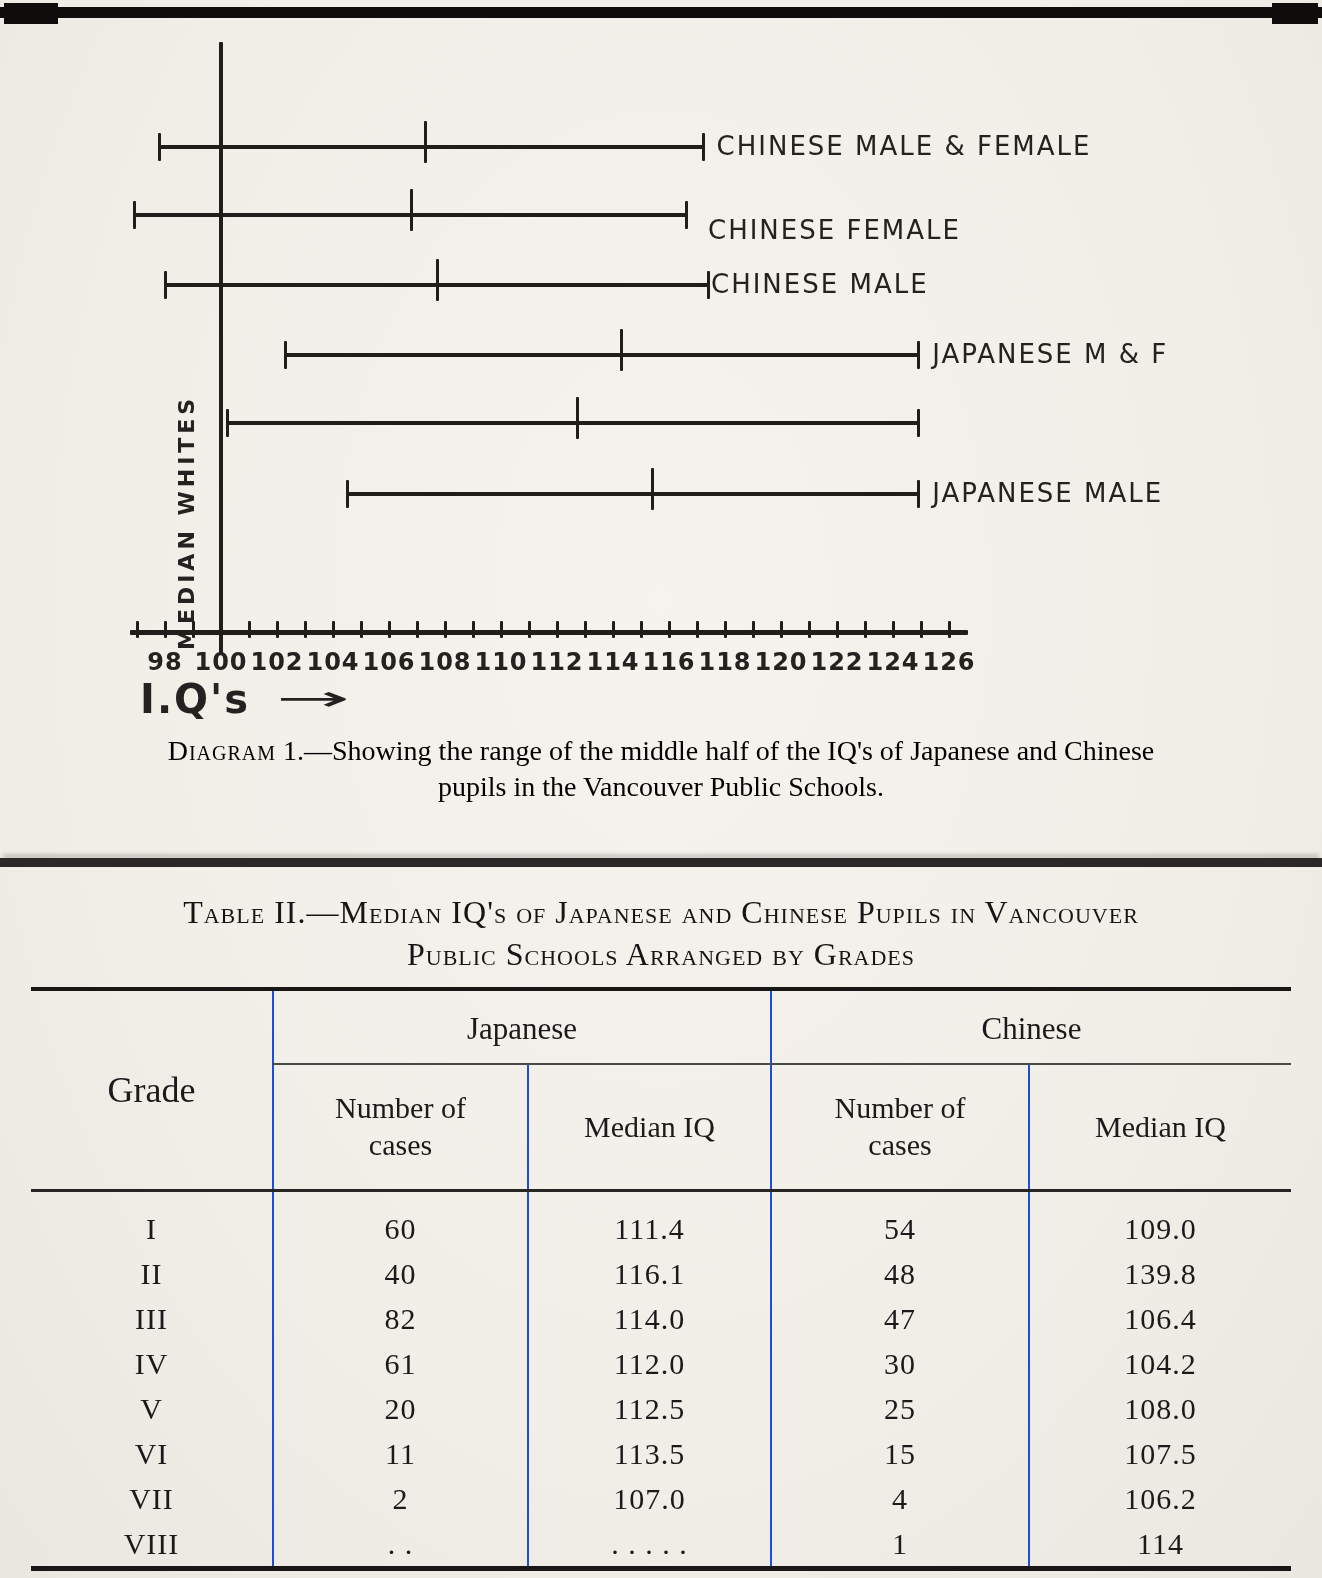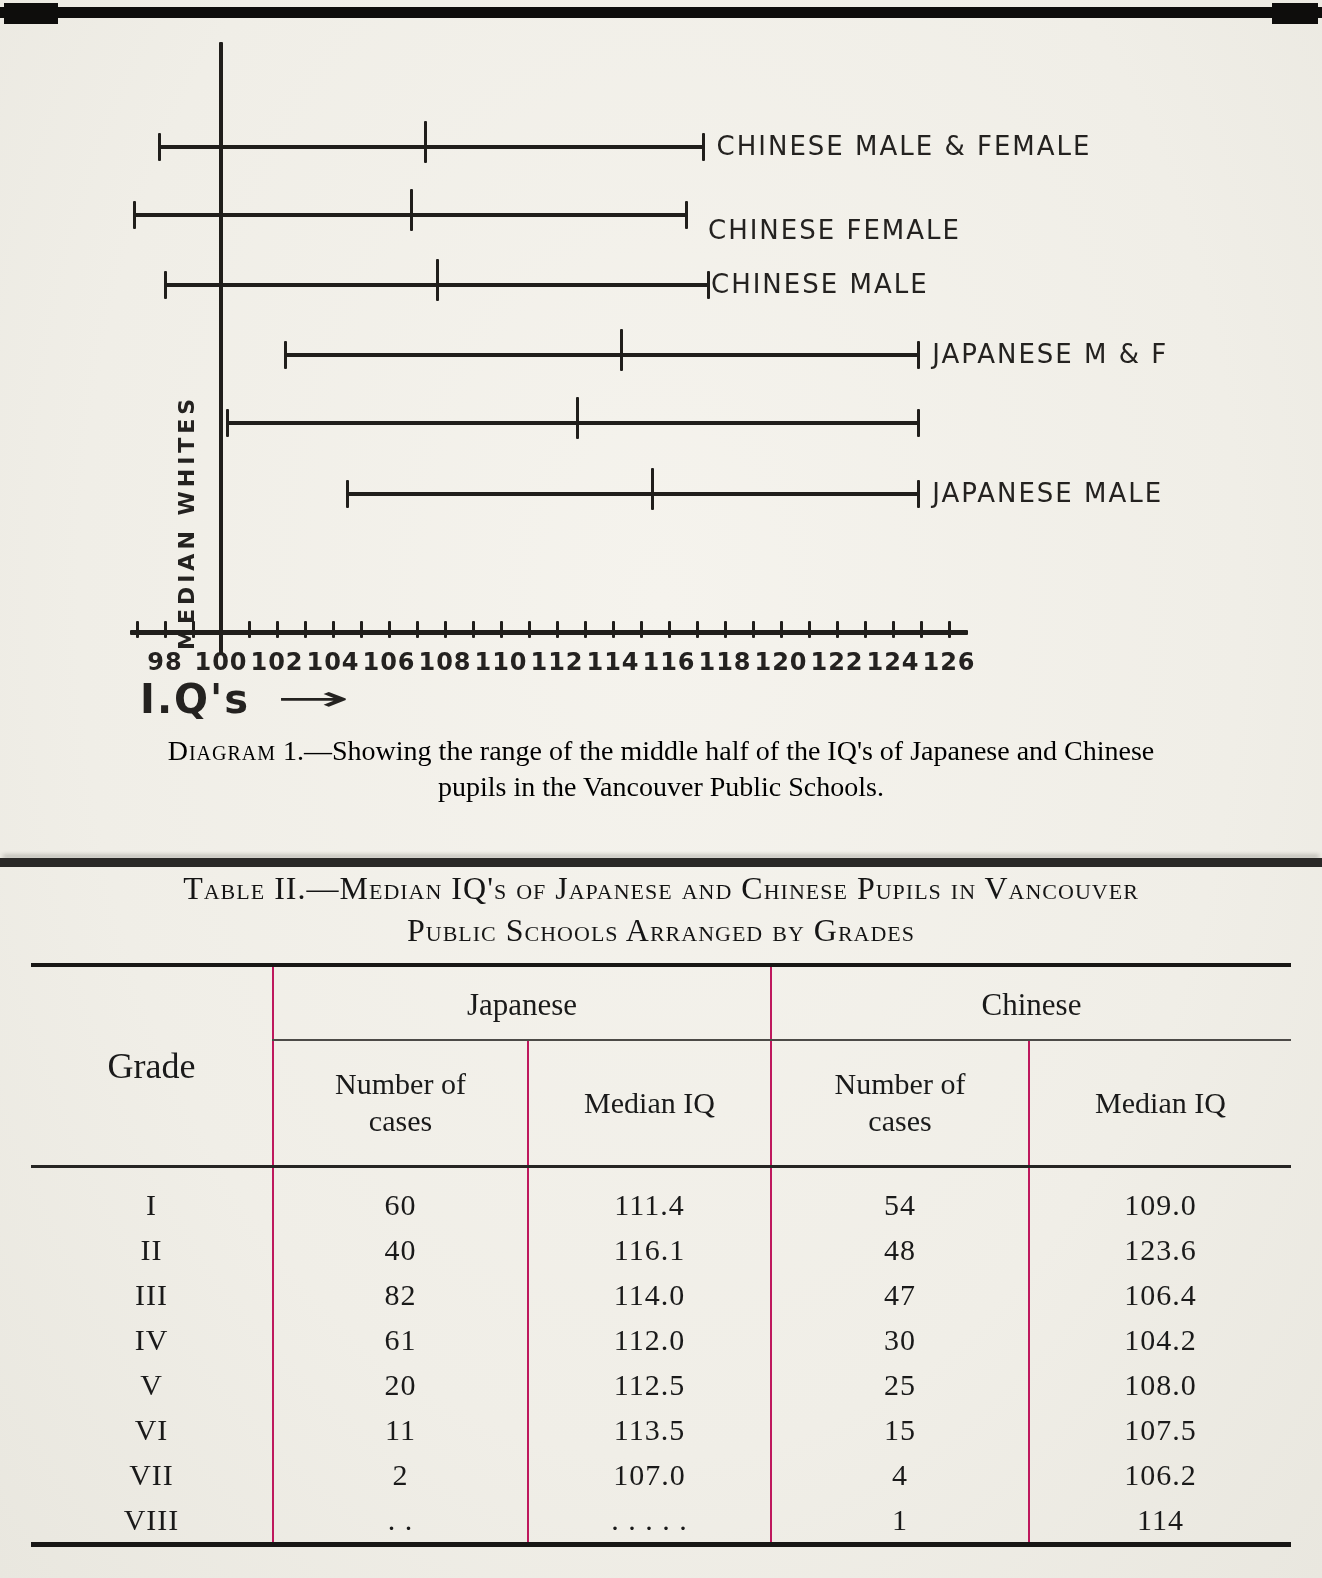--- a/index.html
+++ b/index.html
@@ -40,33 +40,33 @@
                  transform:scaleX(2.6) translateY(-3px); transform-origin:left center; }
   #caption { position:absolute; top:733px; left:0; width:100%; text-align:center;
              font-size:28px; line-height:36px; color:#000000; }
   #caption .sc { font-variant-caps:small-caps; letter-spacing:1px; }
 
   
   #divider { margin-top:46px; height:9px; background:#2a2927;
              box-shadow:0 -6px 4px -3px rgba(50,48,44,.35); }
 
   
-  #table-title { text-align:center;
+  #table-title { margin-top:24px; text-align:center;
                  font-variant-caps:small-caps; font-size:32px; line-height:42px;
                  letter-spacing:1px; color:#151515; }
   #iq-table { width:1260px; margin:12px auto 0; border-collapse:collapse;
               border-top:4px solid #181715; border-bottom:5px solid #181715;
               font-size:30px; color:#1a1a1a; }
   #iq-table th { font-weight:normal; text-align:center; }
   th.group { font-size:31px; padding:20px 0 16px; border-bottom:2px solid #4c4a47; }
   th.sub   { padding:24px 10px 26px; line-height:37px; vertical-align:middle;
              border-bottom:3px solid #262523; }
   th.sub.cases { padding-left:56px; padding-right:56px; }
   #grade-th { font-size:36px; vertical-align:middle; border-bottom:3px solid #262523; }
-  .sep-c1, .sep-group, .sep-minor { border-left:2px solid #be185d; }
+  .sep-c1, .sep-group, .sep-minor { border-left:2px solid #1d4ed8; }
   #iq-table td { text-align:center; line-height:45px; letter-spacing:1px; }
   tr.first-row td { padding-top:14px; }
 </style>
 </head>
 <body>
 
 <div id="top-rule"></div>
 <div id="top-rule-left"></div>
 <div id="top-rule-right"></div>
 
@@ -192,21 +192,21 @@
         <td class="sep-c1">60</td>
         <td class="sep-minor">111.4</td>
         <td class="sep-group">54</td>
         <td class="sep-minor">109.0</td>
       </tr>
       <tr>
         <td>II</td>
         <td class="sep-c1">40</td>
         <td class="sep-minor">116.1</td>
         <td class="sep-group">48</td>
-        <td class="sep-minor">123.6</td>
+        <td class="sep-minor">139.8</td>
       </tr>
       <tr>
         <td>III</td>
         <td class="sep-c1">82</td>
         <td class="sep-minor">114.0</td>
         <td class="sep-group">47</td>
         <td class="sep-minor">106.4</td>
       </tr>
       <tr>
         <td>IV</td>

